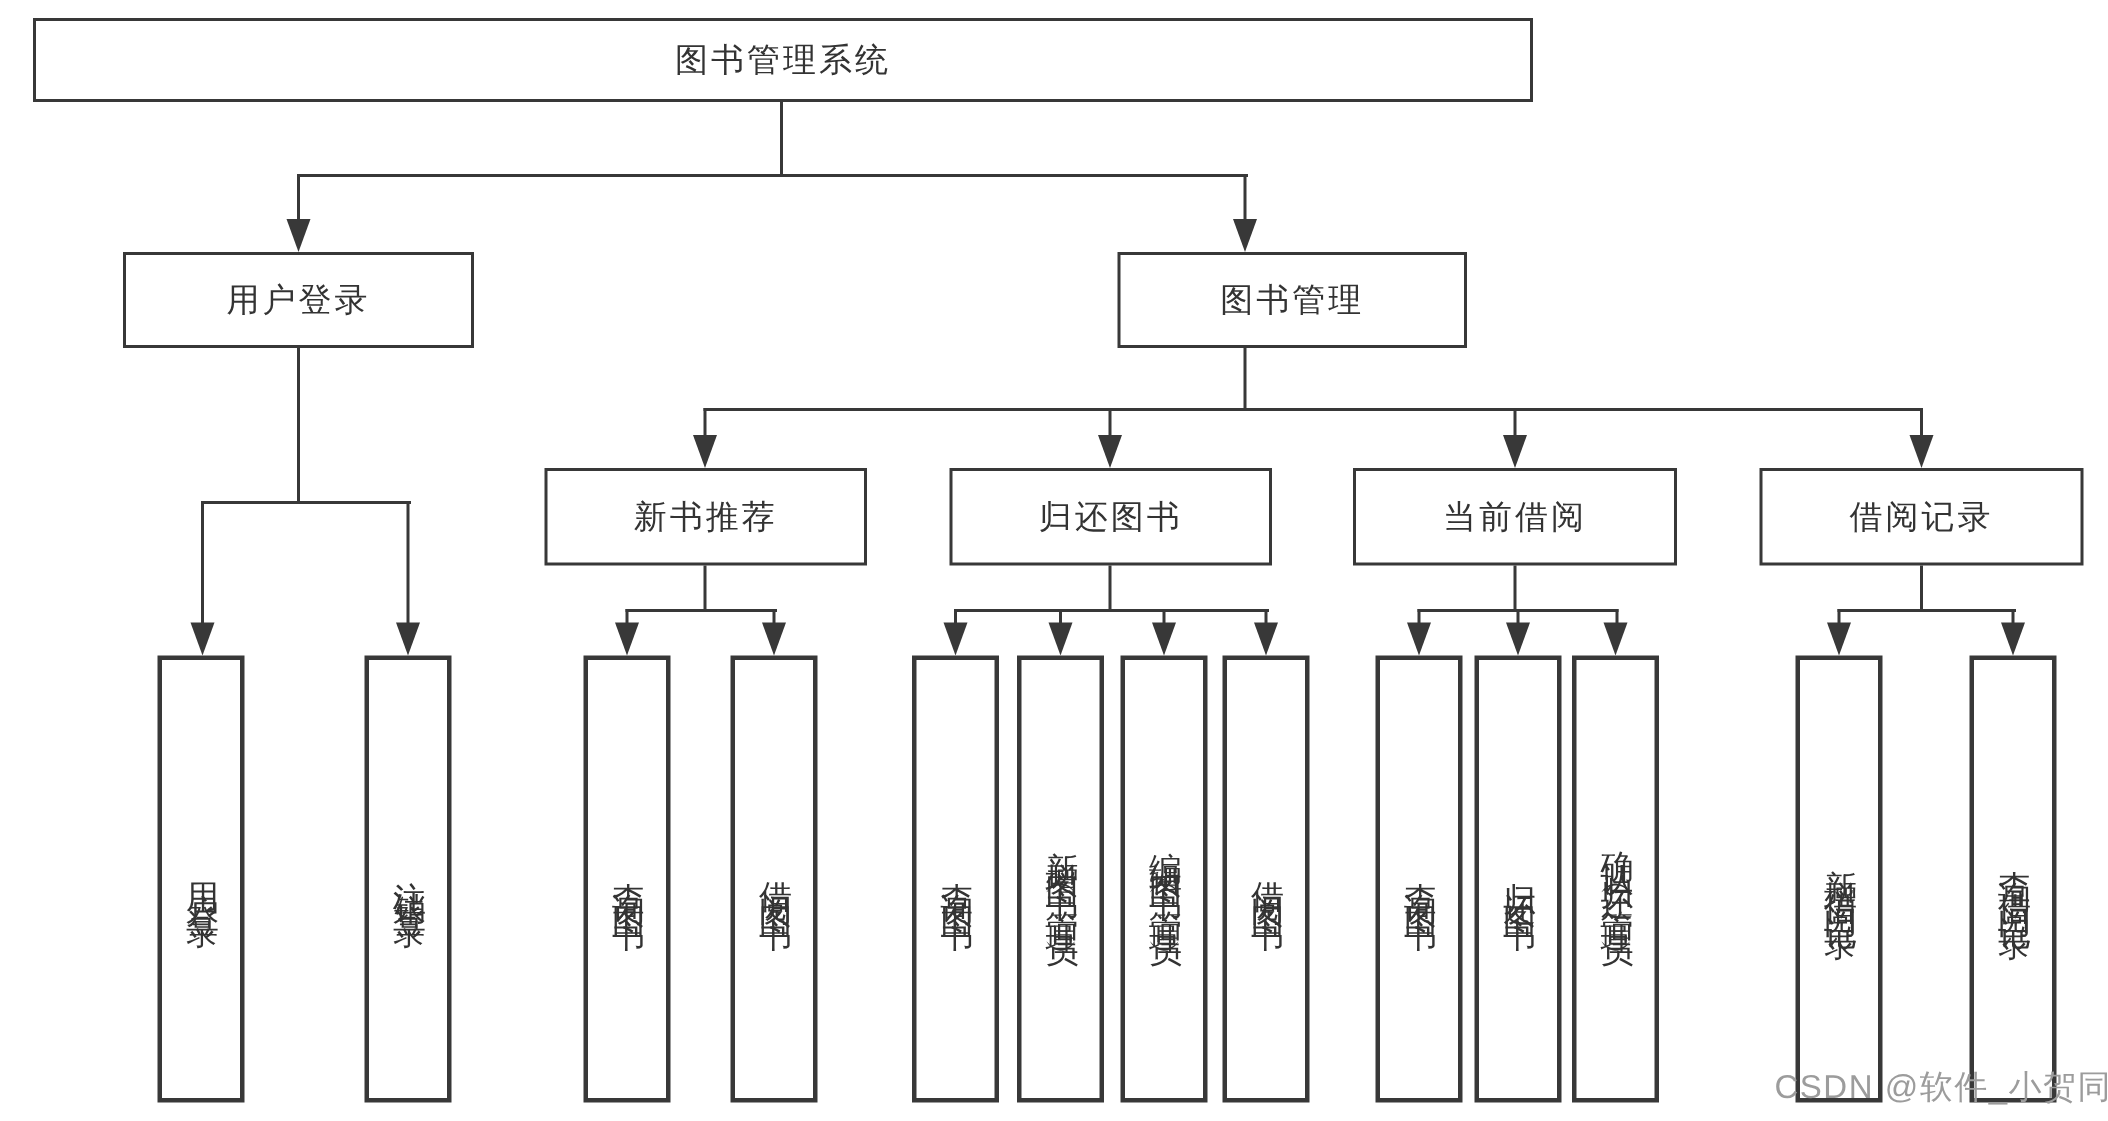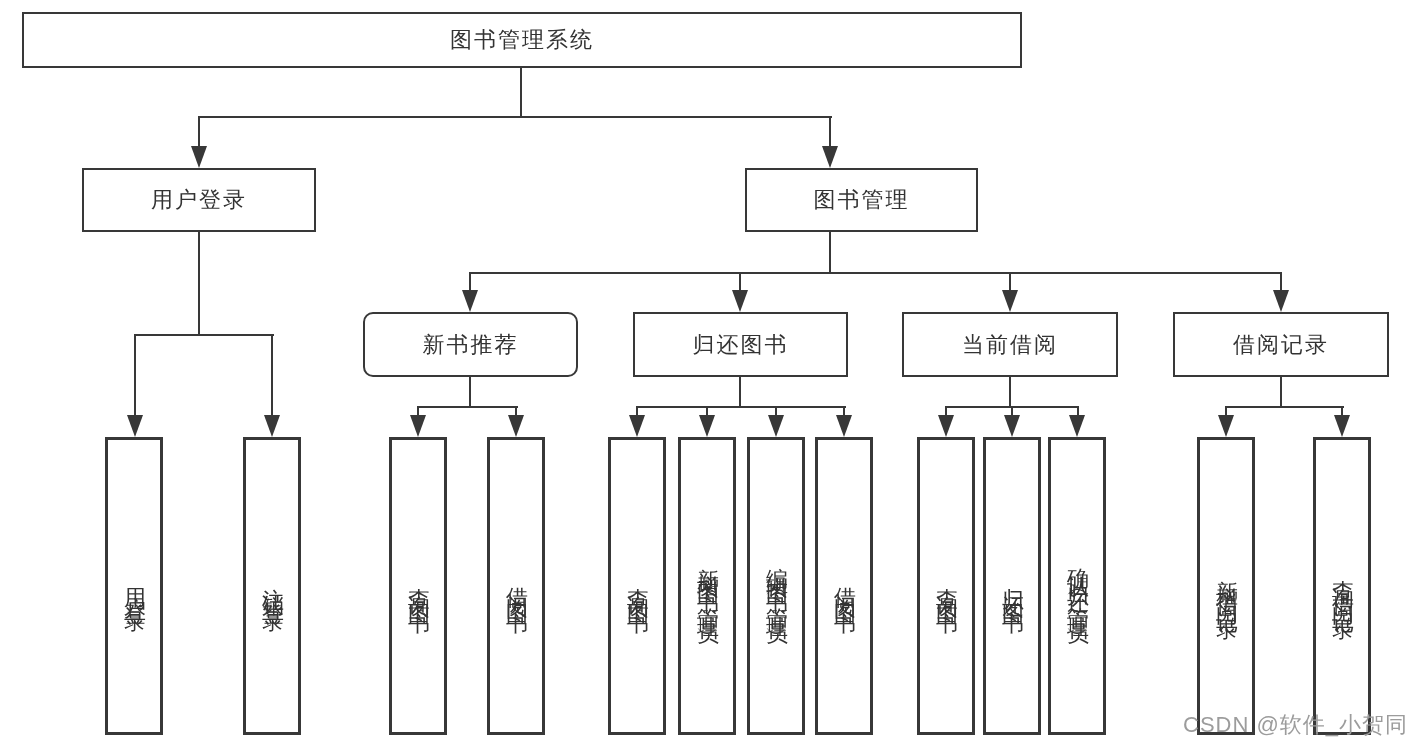--- a/index.html
+++ b/index.html
@@ -40,21 +40,21 @@
 </head>
 <body>
 
 <div id="stage">
 
   <div class="box" style="left:22px;top:12px;width:1000px;height:56px;font-family:Liberation Serif, serif;">图书管理系统</div>
 
   <div class="box" style="left:82px;top:168px;width:234px;height:64px;">用户登录</div>
   <div class="box" style="left:712px;top:168px;width:233px;height:64px;margin-left:33px;">图书管理</div>
 
-  <div class="box" style="left:363px;top:312px;width:215px;height:65px;border-radius:10px;">新书推荐</div>
+  <div class="box" style="left:363px;top:312px;width:215px;height:65px;">新书推荐</div>
   <div class="box" style="left:633px;top:312px;width:215px;height:65px;">归还图书</div>
   <div class="box" style="left:902px;top:312px;width:216px;height:65px;">当前借阅</div>
   <div class="box" style="left:1173px;top:312px;width:216px;height:65px;">借阅记录</div>
 
   <div class="leaf" style="left:105px;">用户登录</div>
   <div class="leaf" style="left:243px;">注销登录</div>
   <div class="leaf" style="left:389px;">查询图书</div>
   <div class="leaf" style="left:487px;">借阅图书</div>
   <div class="leaf" style="left:608px;">查询图书</div>
   <div class="leaf" style="left:678px;">新增图书（管理员）</div>

